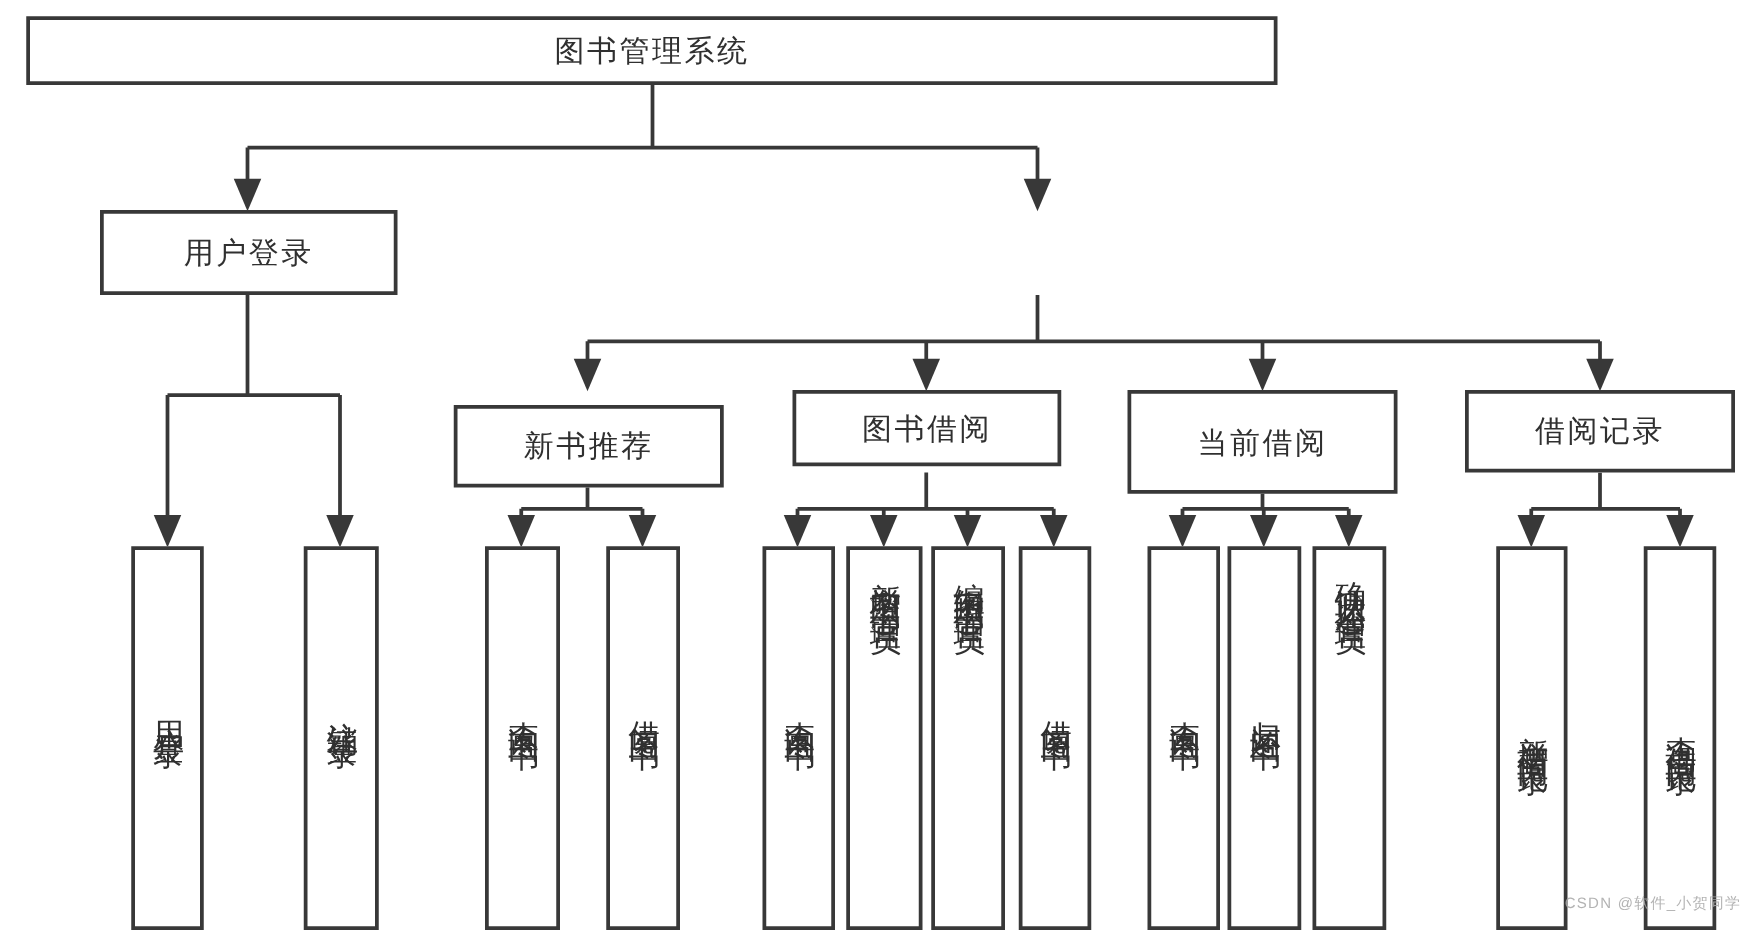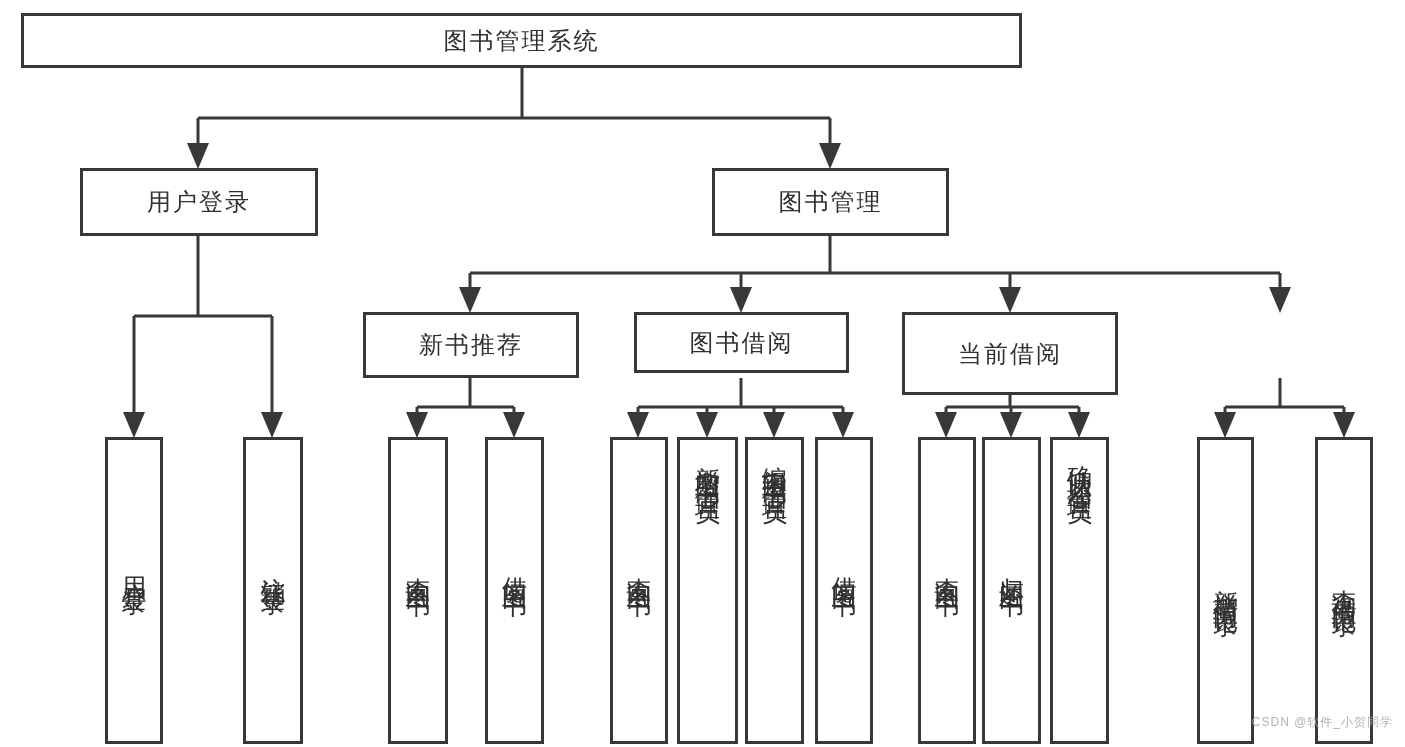--- a/index.html
+++ b/index.html
@@ -72,32 +72,32 @@
     </g>
   </svg>
 
   <div class="box hbox root" style="left:21px;top:13px;width:1001px;height:55px">
     <span>图书管理系统</span>
   </div>
 
   <div class="box hbox" style="left:80px;top:168px;width:238px;height:68px">
     <span>用户登录</span>
   </div>
-  <div class="box hbox" style="left:712px;top:168px;width:237px;height:68px">
-    <span>图书管理</span>
-  </div>
 
-  <div class="box hbox" style="left:363px;top:312px;width:216px;height:66px">
+  <div class="box hbox" style="left:363px;top:324px;width:216px;height:66px">
     <span>新书推荐</span>
   </div>
   <div class="box hbox" style="left:634px;top:312px;width:215px;height:61px">
     <span>图书借阅</span>
   </div>
   <div class="box hbox" style="left:902px;top:312px;width:216px;height:83px">
     <span>当前借阅</span>
+  </div>
+  <div class="box hbox" style="left:1172px;top:312px;width:216px;height:66px">
+    <span>借阅记录</span>
   </div>
 
   <div class="box leaf bias4" style="left:105px;top:437px;width:58px;height:307px">
     <span>用户登录</span>
   </div>
   <div class="box leaf bias4" style="left:243px;top:437px;width:60px;height:307px">
     <span>注销登录</span>
   </div>
 
   <div class="box leaf bias4" style="left:388px;top:437px;width:60px;height:307px">

